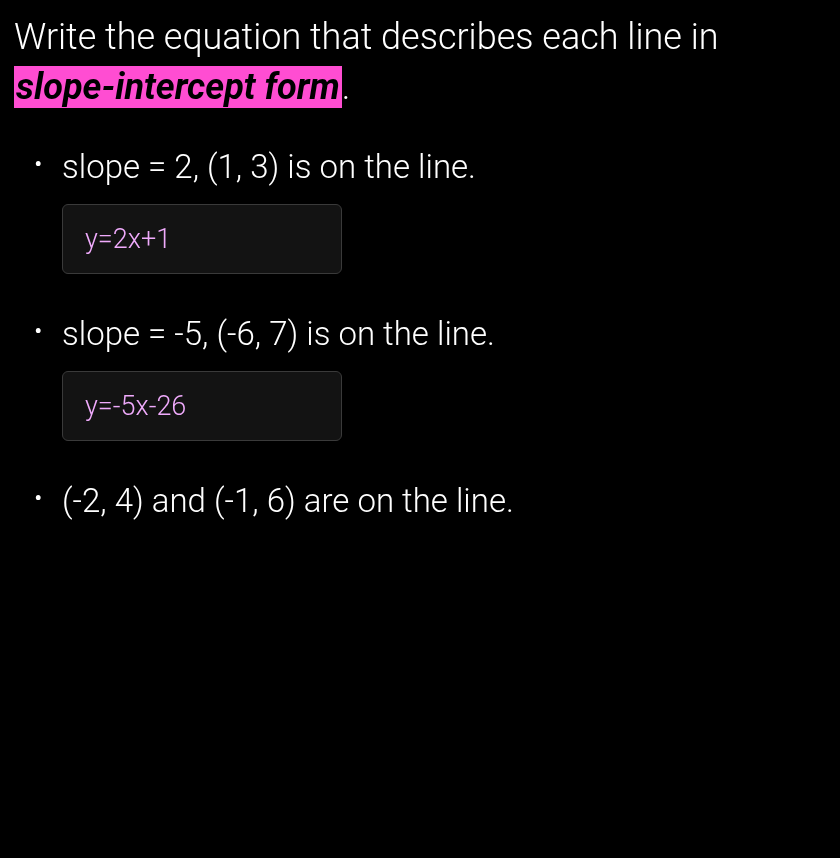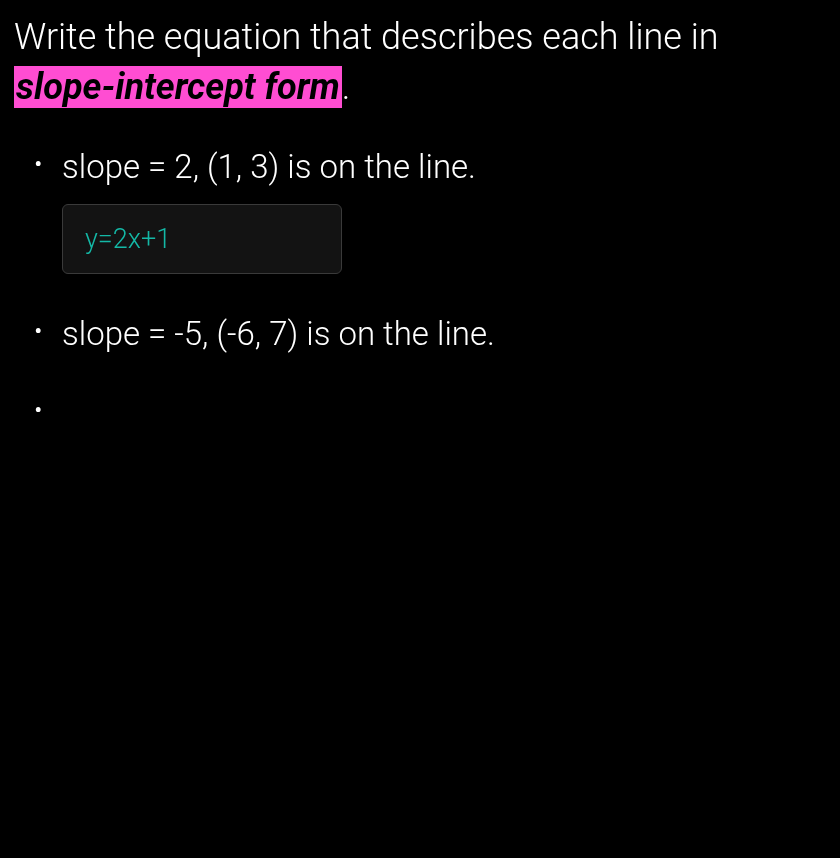--- a/index.html
+++ b/index.html
@@ -52,34 +52,36 @@
       margin-bottom: 18px;
     }
     .answer-box {
       display: inline-block;
       background-color: #131313;
       border: 1px solid #3a3a3a;
       border-radius: 6px;
       padding: 18px 22px;
       font-size: 27px;
       font-weight: 300;
-      color: #14b8a6;
+      color: #f0abfc;
       min-width: 280px;
     }
   </style>
 </head>
 <body>
 
 <div class="instruction">
   <span>Write the equation that describes each line in </span><span class="highlight">slope-intercept form</span><span>.</span>
 </div>
 
 <ul class="problems">
   <li class="problem">
     <div class="prompt">slope = 2, (1, 3) is on the line.</div>
     <div class="answer-box">y=2x+1</div>
   </li>
   <li class="problem">
     <div class="prompt">slope = -5, (-6, 7) is on the line.</div>
+    <div class="answer-box">y=-5x-26</div>
   </li>
   <li class="problem">
+    <div class="prompt">(-2, 4) and (-1, 6) are on the line.</div>
   </li>
 </ul>
 
 </body></html>

